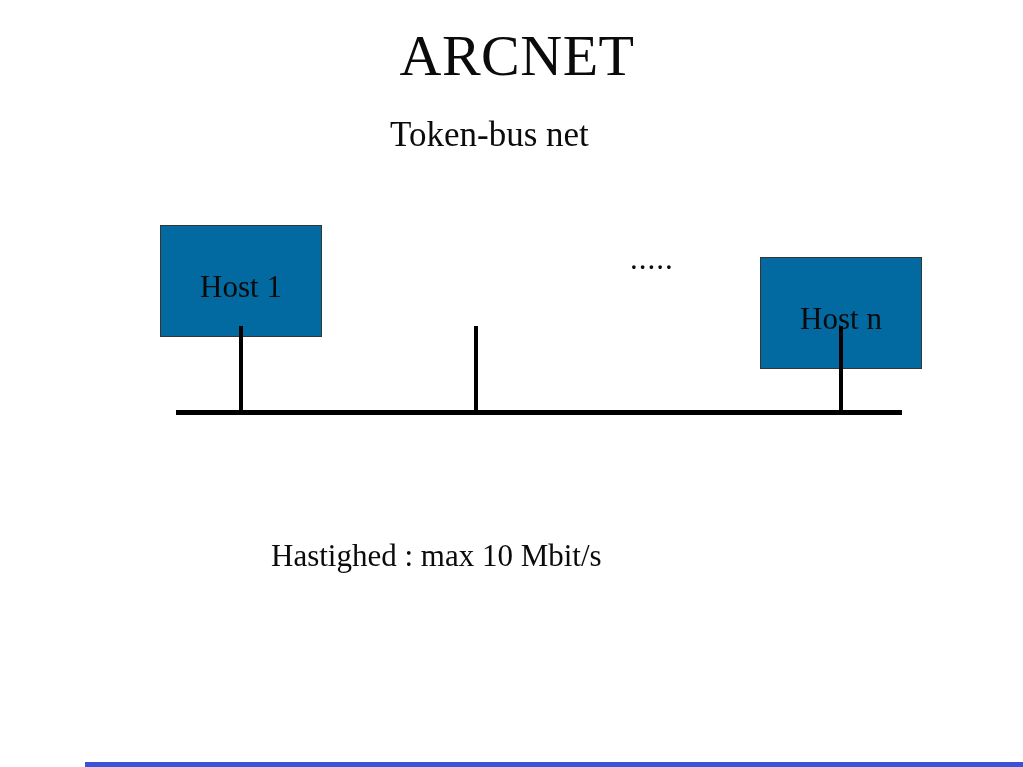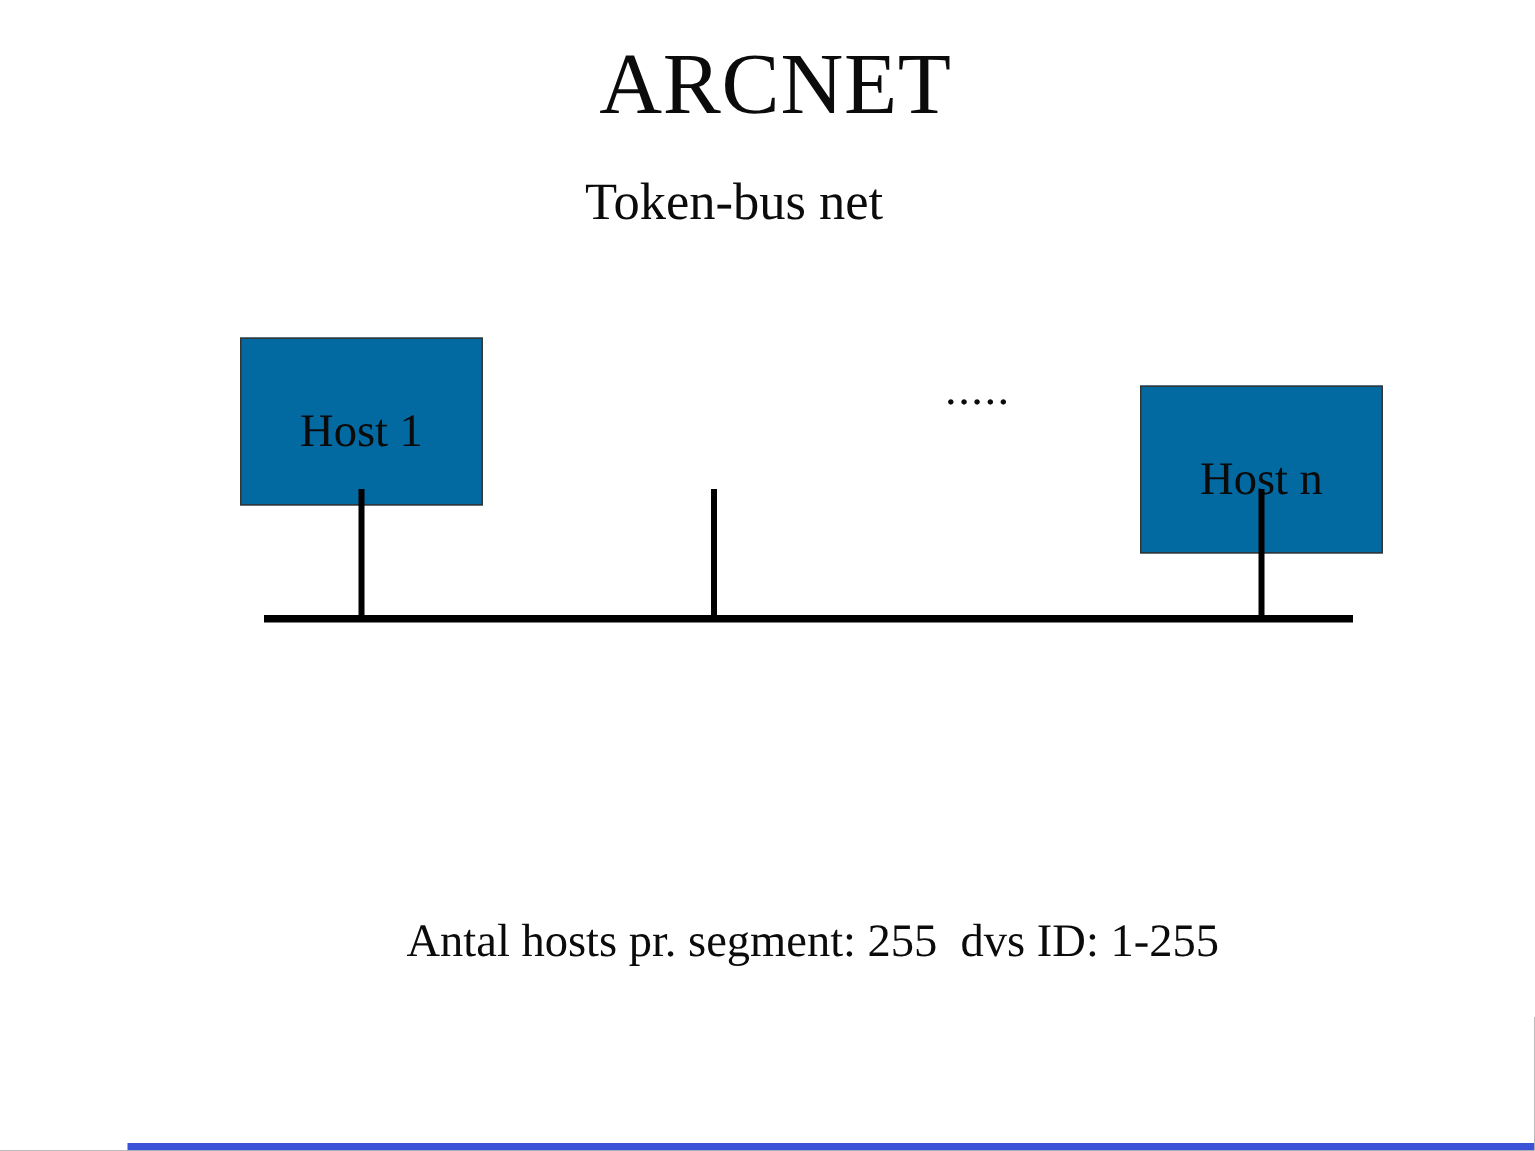--- a/index.html
+++ b/index.html
@@ -82,18 +82,18 @@
   </div>
 
   <div id="drop-1" class="abs drop-line"></div>
 
   <div id="drop-2" class="abs drop-line"></div>
 
   <div id="drop-3" class="abs drop-line"></div>
 
   <div id="bus-line" class="abs"></div>
 
+  <div id="note-speed" class="abs note">Hastighed : max 10 Mbit/s</div>
 
-  <div id="note-hosts" class="abs note">Antal hosts pr. segment: 255  dvs ID: 1-255</div>
 
   <div id="bottom-accent-bar" class="abs"></div>
 
 </div>
 
 </body></html>

